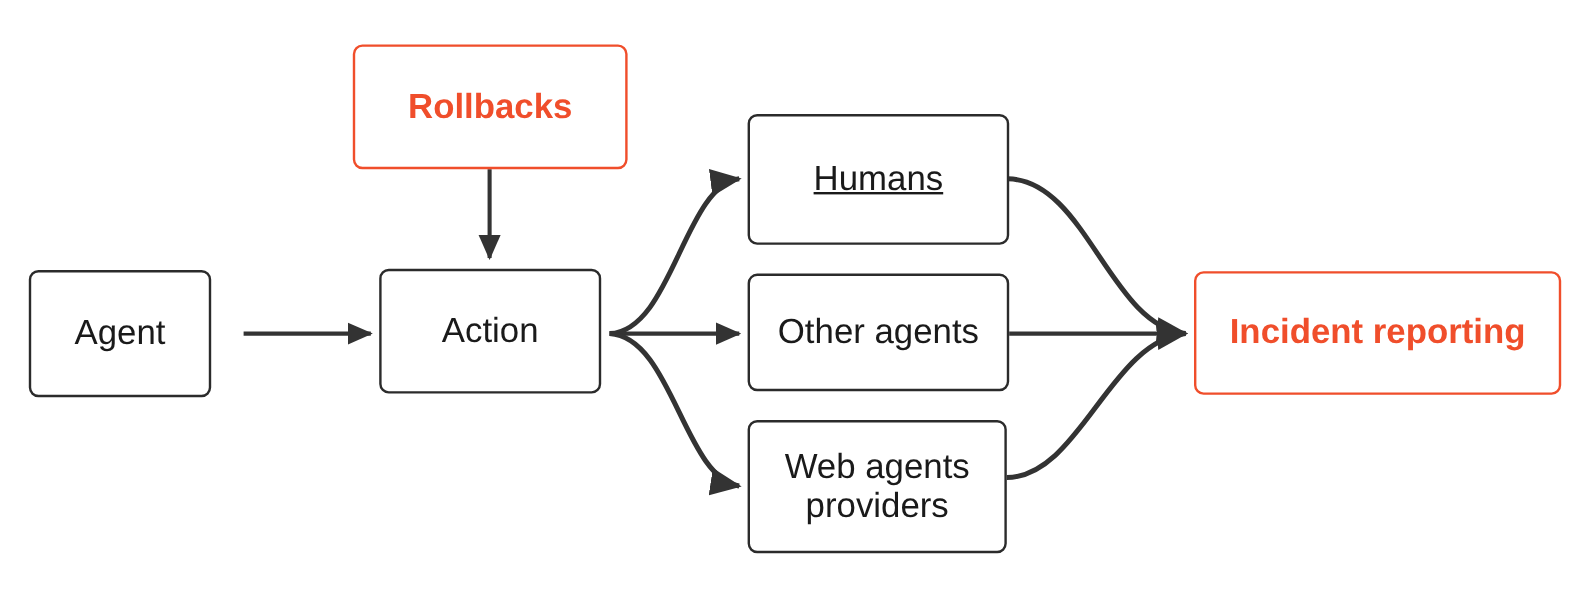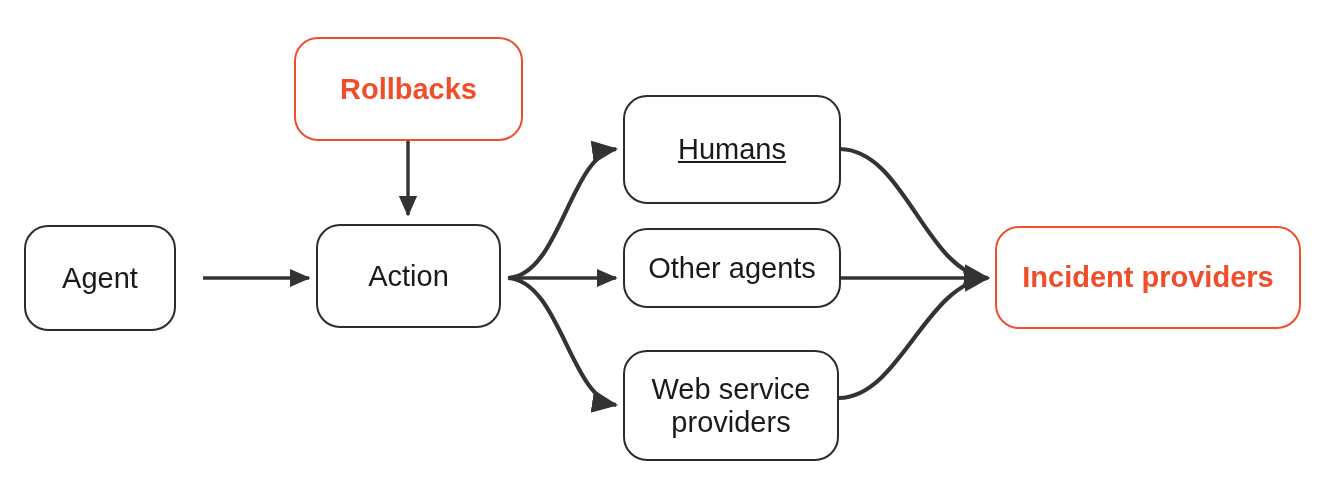--- a/index.html
+++ b/index.html
@@ -25,21 +25,21 @@
     width: 1329px;
     height: 498px;
   }
   .node {
     position: absolute;
     box-sizing: border-box;
     display: flex;
     align-items: center;
     justify-content: center;
     text-align: center;
-    border-radius: 24px;
+    border-radius: 8px;
     background: #ffffff;
     z-index: 2;
   }
   .node-dark {
     border: 2.2px solid #2b2b2b;
     color: #1a1a1a;
     font-weight: 400;
     font-size: 29px;
   }
   .node-accent {
@@ -51,21 +51,21 @@
   .node-label {
     line-height: 1.12;
     padding: 0 6px;
     white-space: pre-line;
   }
   
   #node-agent            { left: 24px;  top: 225px; width: 152px; height: 106px; }
   #node-rollbacks        { left: 294px; top: 37px;  width: 229px; height: 104px; }
   #node-action           { left: 316px; top: 224px; width: 185px; height: 104px; }
   #node-humans           { left: 623px; top: 95px;  width: 218px; height: 109px; text-decoration: underline; }
-  #node-other-agents     { left: 623px; top: 228px; width: 218px; height: 80px;  }
+  #node-other-agents     { left: 623px; top: 228px; width: 218px; height: 98px;  }
   #node-web-providers    { left: 623px; top: 350px; width: 216px; height: 111px; }
   #node-incident         { left: 995px; top: 226px; width: 306px; height: 103px; }
 </style>
 </head>
 <body>
 
 <div id="diagram-canvas">
 
   <svg id="edge-layer" viewBox="0 0 1329 498">
     <defs>
@@ -105,21 +105,21 @@
 
   <div class="node node-dark" id="node-humans">
     <span class="node-label">Humans</span>
   </div>
 
   <div class="node node-dark" id="node-other-agents">
     <span class="node-label">Other agents</span>
   </div>
 
   <div class="node node-dark" id="node-web-providers">
-    <span class="node-label">Web service
+    <span class="node-label">Web agents
 providers</span>
   </div>
 
   <div class="node node-accent" id="node-incident">
-    <span class="node-label">Incident providers</span>
+    <span class="node-label">Incident reporting</span>
   </div>
 
 </div>
 
 </body></html>

